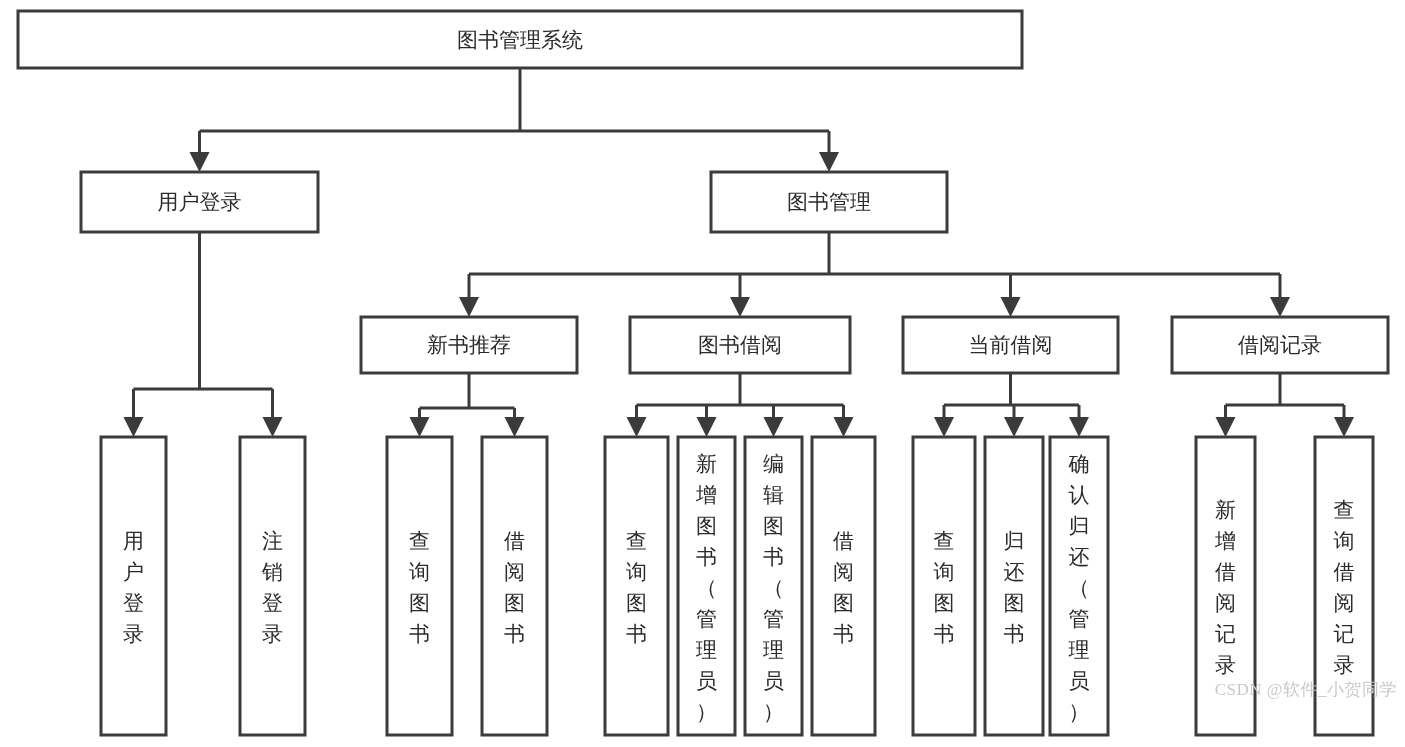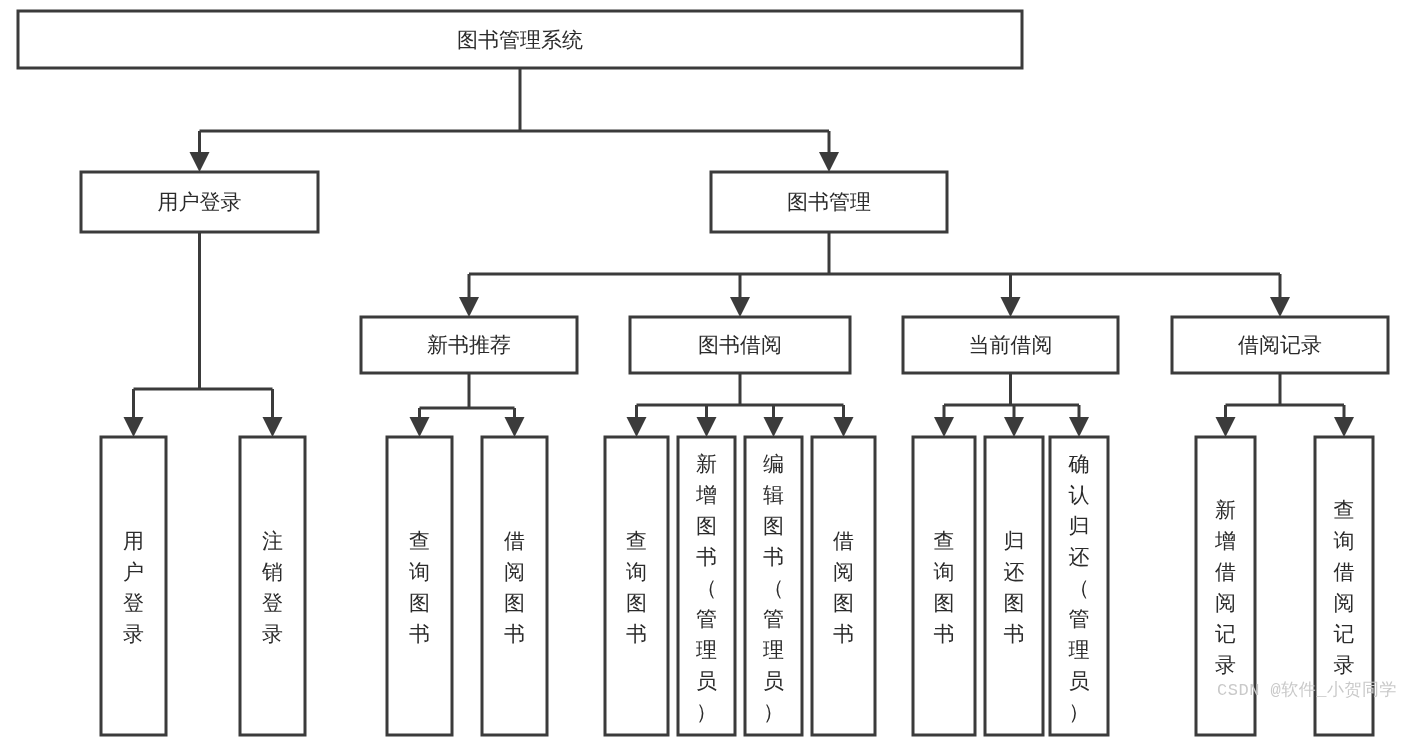--- a/index.html
+++ b/index.html
@@ -53,21 +53,21 @@
   .arrow-head {
     fill: #3b3b3b;
     stroke: none;
   }
   .watermark {
     position: absolute;
     right: 8px;
     bottom: 4px;
     color: #c9c9c9;
     font-size: 17px;
-    font-family: Liberation Mono, monospace;
+    font-family: Liberation Serif, serif;
     white-space: nowrap;
     pointer-events: none;
     letter-spacing: 0.5px;
   }
 </style>
 </head>
 <body>
 
 <div id="diagram-root">
   <svg id="tree-svg" viewBox="0 0 1405 747">

